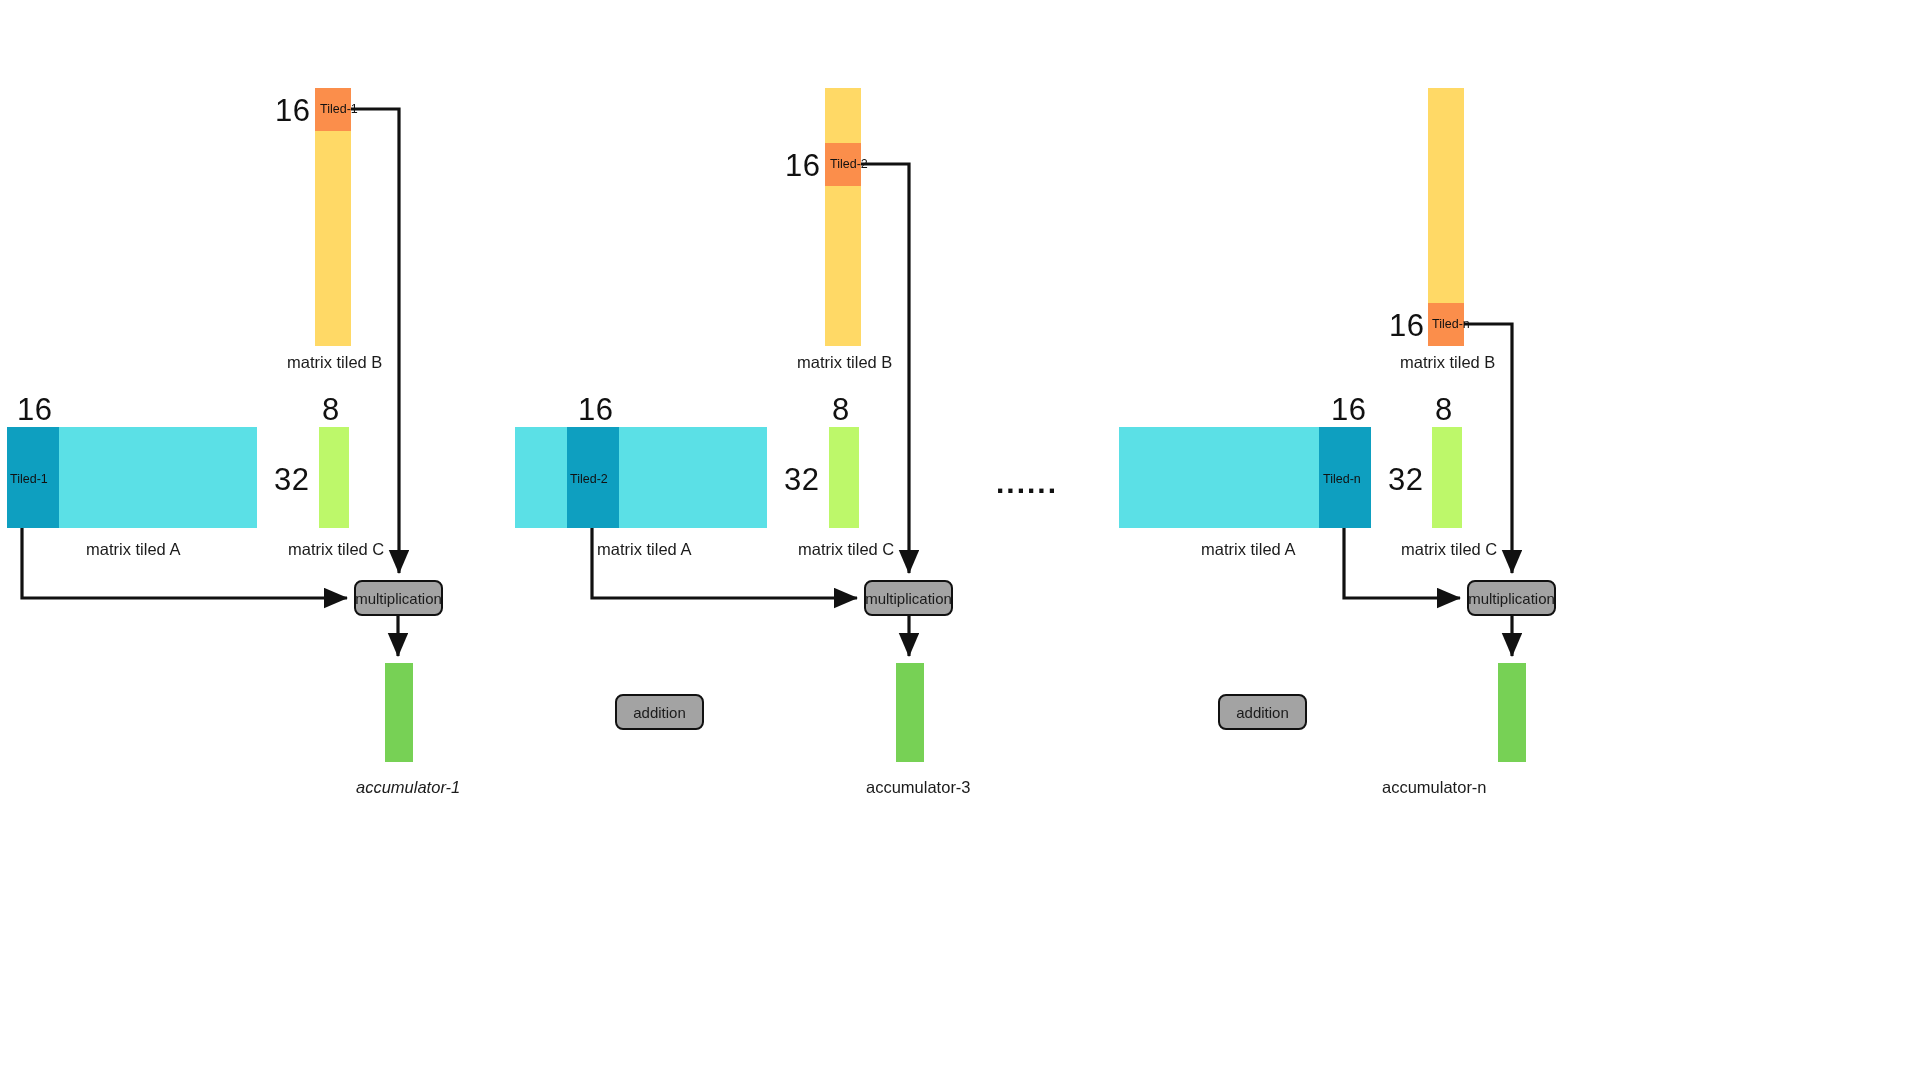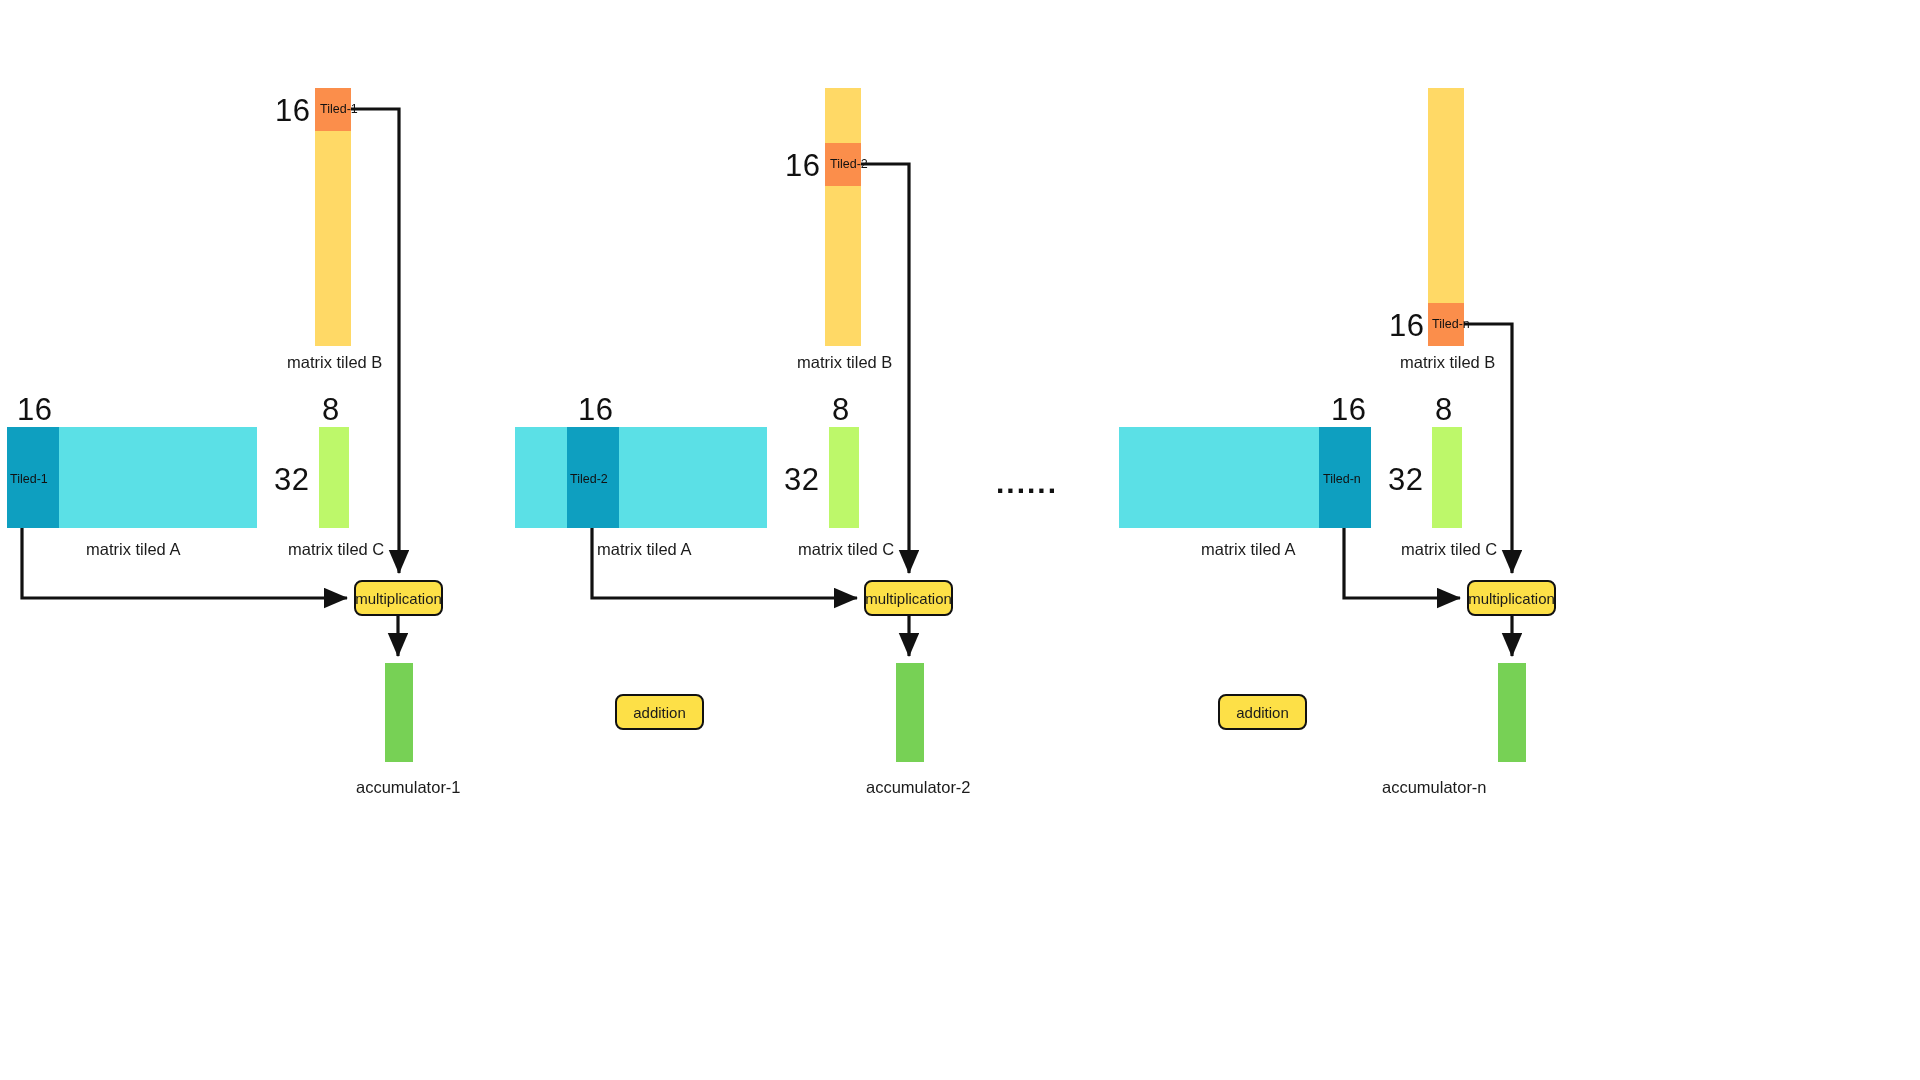--- a/index.html
+++ b/index.html
@@ -4,21 +4,21 @@
 <style>
   html,body{margin:0;padding:0;background:#ffffff;}
   body{width:1920px;height:1080px;position:relative;overflow:hidden;
        font-family:"Liberation Sans","DejaVu Sans",sans-serif;color:#1a1a1a;}
   #stage{position:absolute;left:0;top:0;width:1920px;height:1080px;}
   .bar{position:absolute;}
   .lbl{position:absolute;white-space:nowrap;}
   .dim{font-size:31px;color:#111;letter-spacing:0.5px;}
   .cap{font-size:16.5px;color:#1b1b1b;}
   .tiletxt{position:absolute;font-size:12.5px;color:#111;white-space:nowrap;}
-  .boxnode{position:absolute;border:2px solid #111;border-radius:8px;background:#fde047;
+  .boxnode{position:absolute;border:2px solid #111;border-radius:8px;background:#a3a3a3;
            display:flex;align-items:center;justify-content:center;
            font-size:15px;color:#1b1b1b;box-sizing:border-box;}
   .ellipsis{position:absolute;font-size:30px;letter-spacing:2px;color:#111;font-weight:bold;}
   svg.wires{position:absolute;left:0;top:0;width:1920px;height:1080px;pointer-events:none;}
 </style>
 </head>
 <body>
 
 <div id="stage">
 
@@ -35,21 +35,21 @@
   <div class="lbl cap" style="left:86px;top:540px;">matrix tiled A</div>
 
   <div class="bar" style="left:319px;top:427px;width:30px;height:101px;background:#BDF86A;"></div>
   <div class="lbl dim" style="left:322px;top:392px;">8</div>
   <div class="lbl dim" style="left:274px;top:462px;">32</div>
   <div class="lbl cap" style="left:288px;top:540px;">matrix tiled C</div>
 
   <div class="boxnode" style="left:354px;top:580px;width:89px;height:36px;">multiplication</div>
 
   <div class="bar" style="left:385px;top:663px;width:28px;height:99px;background:#77D155;"></div>
-  <div class="lbl cap" style="left:356px;top:778px;">accumulator-1</div>
+  <div class="lbl cap" style="left:356px;top:778px;font-style:italic;">accumulator-1</div>
 
   <div class="bar" style="left:825px;top:88px;width:36px;height:258px;background:#FFD966;"></div>
   <div class="bar" style="left:825px;top:143px;width:36px;height:43px;background:#FB8E4B;"></div>
   <div class="tiletxt" style="left:830px;top:157px;">Tiled-2</div>
   <div class="lbl dim" style="left:785px;top:148px;">16</div>
   <div class="lbl cap" style="left:797px;top:353px;">matrix tiled B</div>
 
   <div class="bar" style="left:515px;top:427px;width:252px;height:101px;background:#5BE0E6;"></div>
   <div class="bar" style="left:567px;top:427px;width:52px;height:101px;background:#0E9FC0;"></div>
   <div class="tiletxt" style="left:570px;top:472px;">Tiled-2</div>
@@ -59,21 +59,21 @@
   <div class="bar" style="left:829px;top:427px;width:30px;height:101px;background:#BDF86A;"></div>
   <div class="lbl dim" style="left:832px;top:392px;">8</div>
   <div class="lbl dim" style="left:784px;top:462px;">32</div>
   <div class="lbl cap" style="left:798px;top:540px;">matrix tiled C</div>
 
   <div class="boxnode" style="left:864px;top:580px;width:89px;height:36px;">multiplication</div>
 
   <div class="boxnode" style="left:615px;top:694px;width:89px;height:36px;">addition</div>
 
   <div class="bar" style="left:896px;top:663px;width:28px;height:99px;background:#77D155;"></div>
-  <div class="lbl cap" style="left:866px;top:778px;">accumulator-2</div>
+  <div class="lbl cap" style="left:866px;top:778px;">accumulator-3</div>
 
   <div class="ellipsis" style="left:996px;top:466px;">......</div>
 
   <div class="bar" style="left:1428px;top:88px;width:36px;height:258px;background:#FFD966;"></div>
   <div class="bar" style="left:1428px;top:303px;width:36px;height:43px;background:#FB8E4B;"></div>
   <div class="tiletxt" style="left:1432px;top:317px;">Tiled-n</div>
   <div class="lbl dim" style="left:1389px;top:308px;">16</div>
   <div class="lbl cap" style="left:1400px;top:353px;">matrix tiled B</div>
 
   <div class="bar" style="left:1119px;top:427px;width:252px;height:101px;background:#5BE0E6;"></div>

